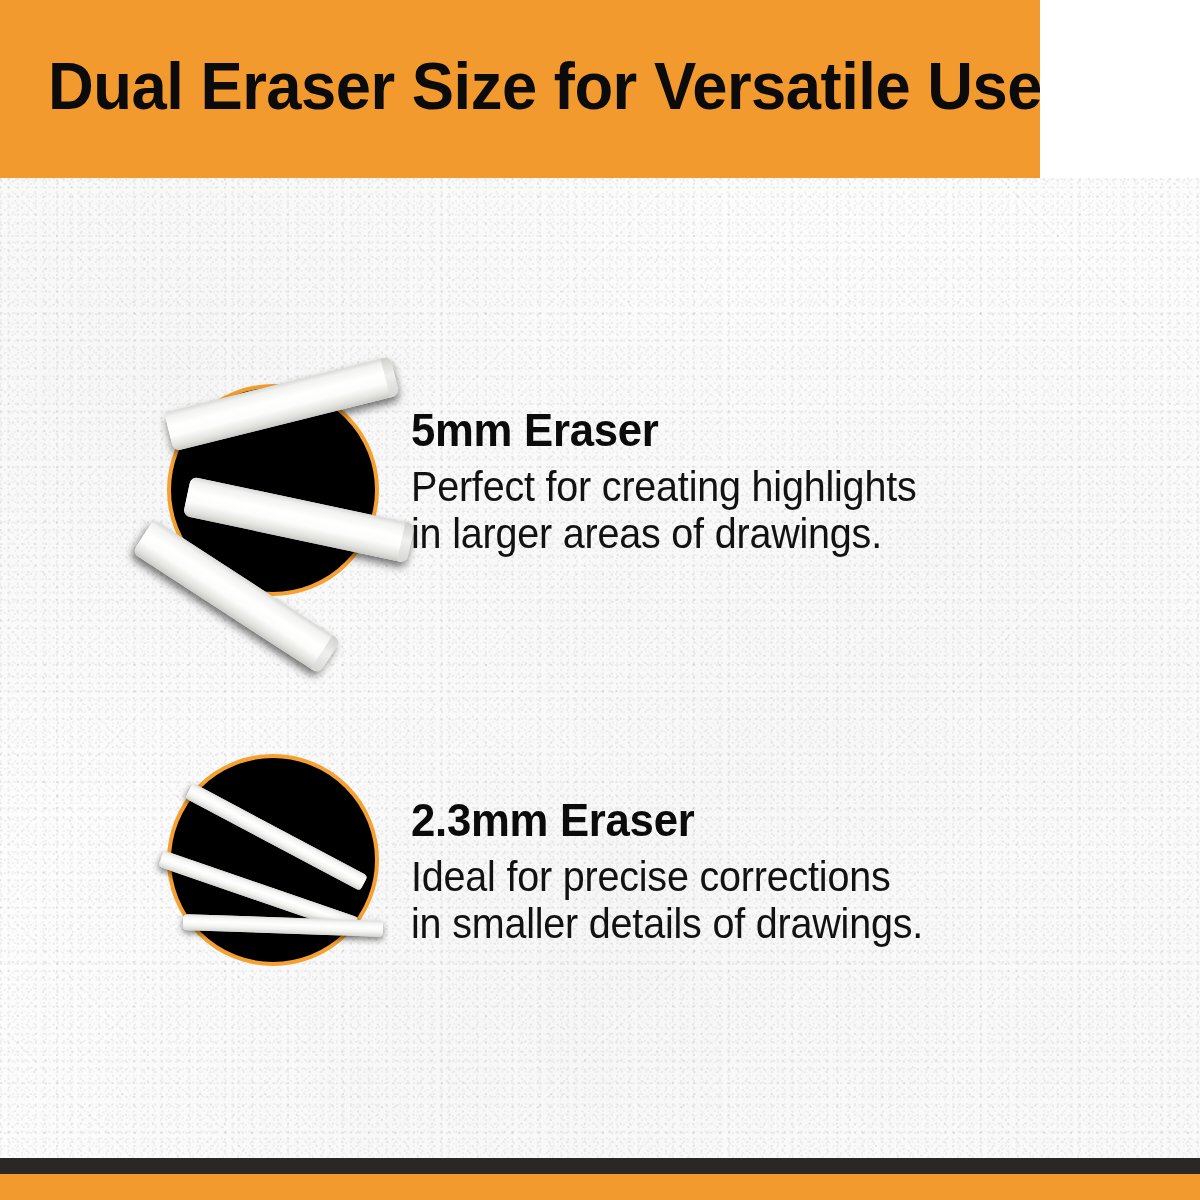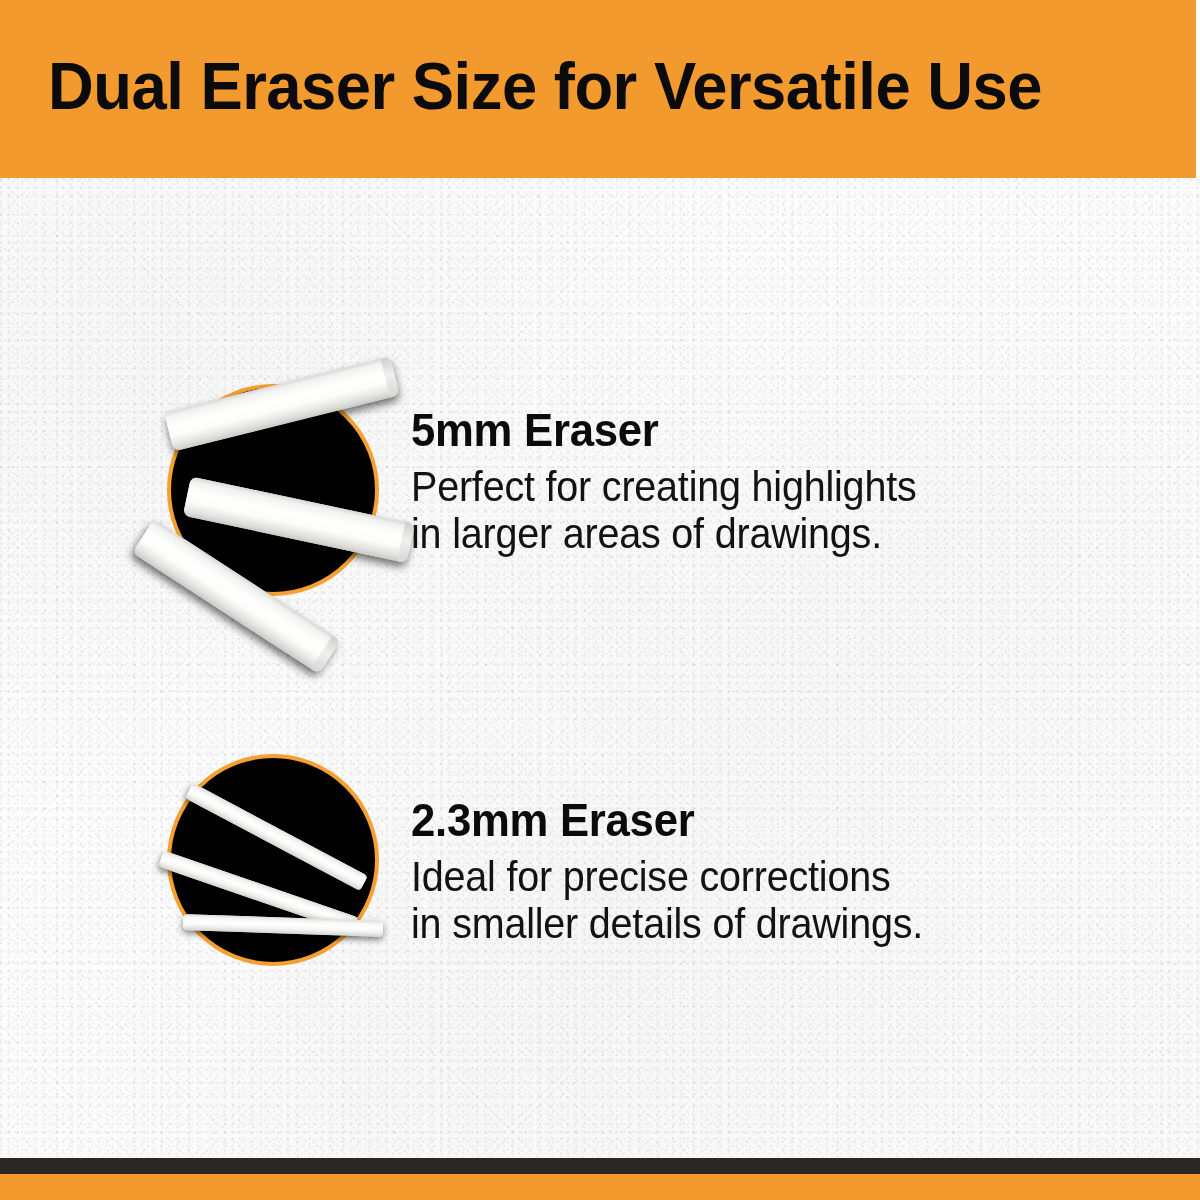--- a/index.html
+++ b/index.html
@@ -20,21 +20,21 @@
     width: 1200px;
     height: 1200px;
     overflow: hidden;
   }
 
   
   .header-band {
     position: absolute;
     left: 0;
     top: 0;
-    width: 1196px;
+    width: 1040px;
     height: 178px;
     background: #F29A2E;
     overflow: hidden;
   }
   .header-title {
     position: absolute;
     left: 48px;
     top: 52px;
     font-size: 67px;
     font-weight: 700;

